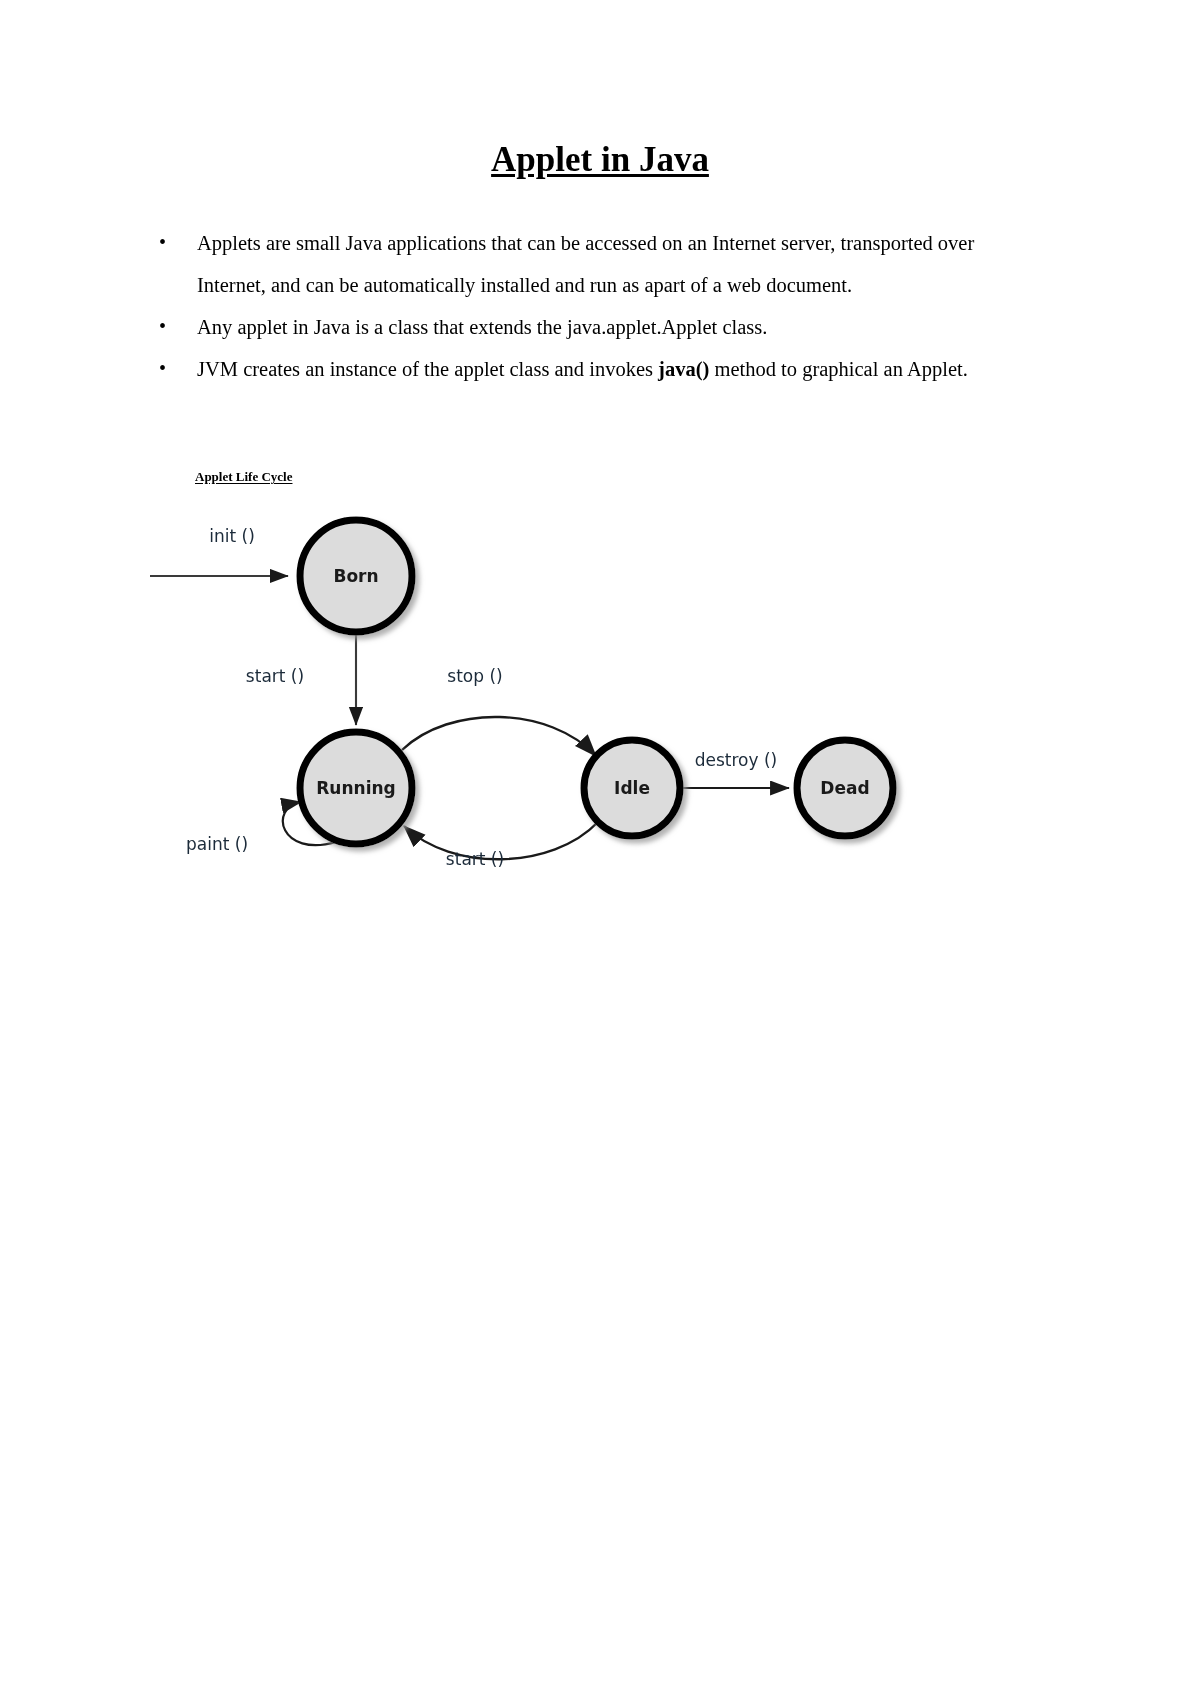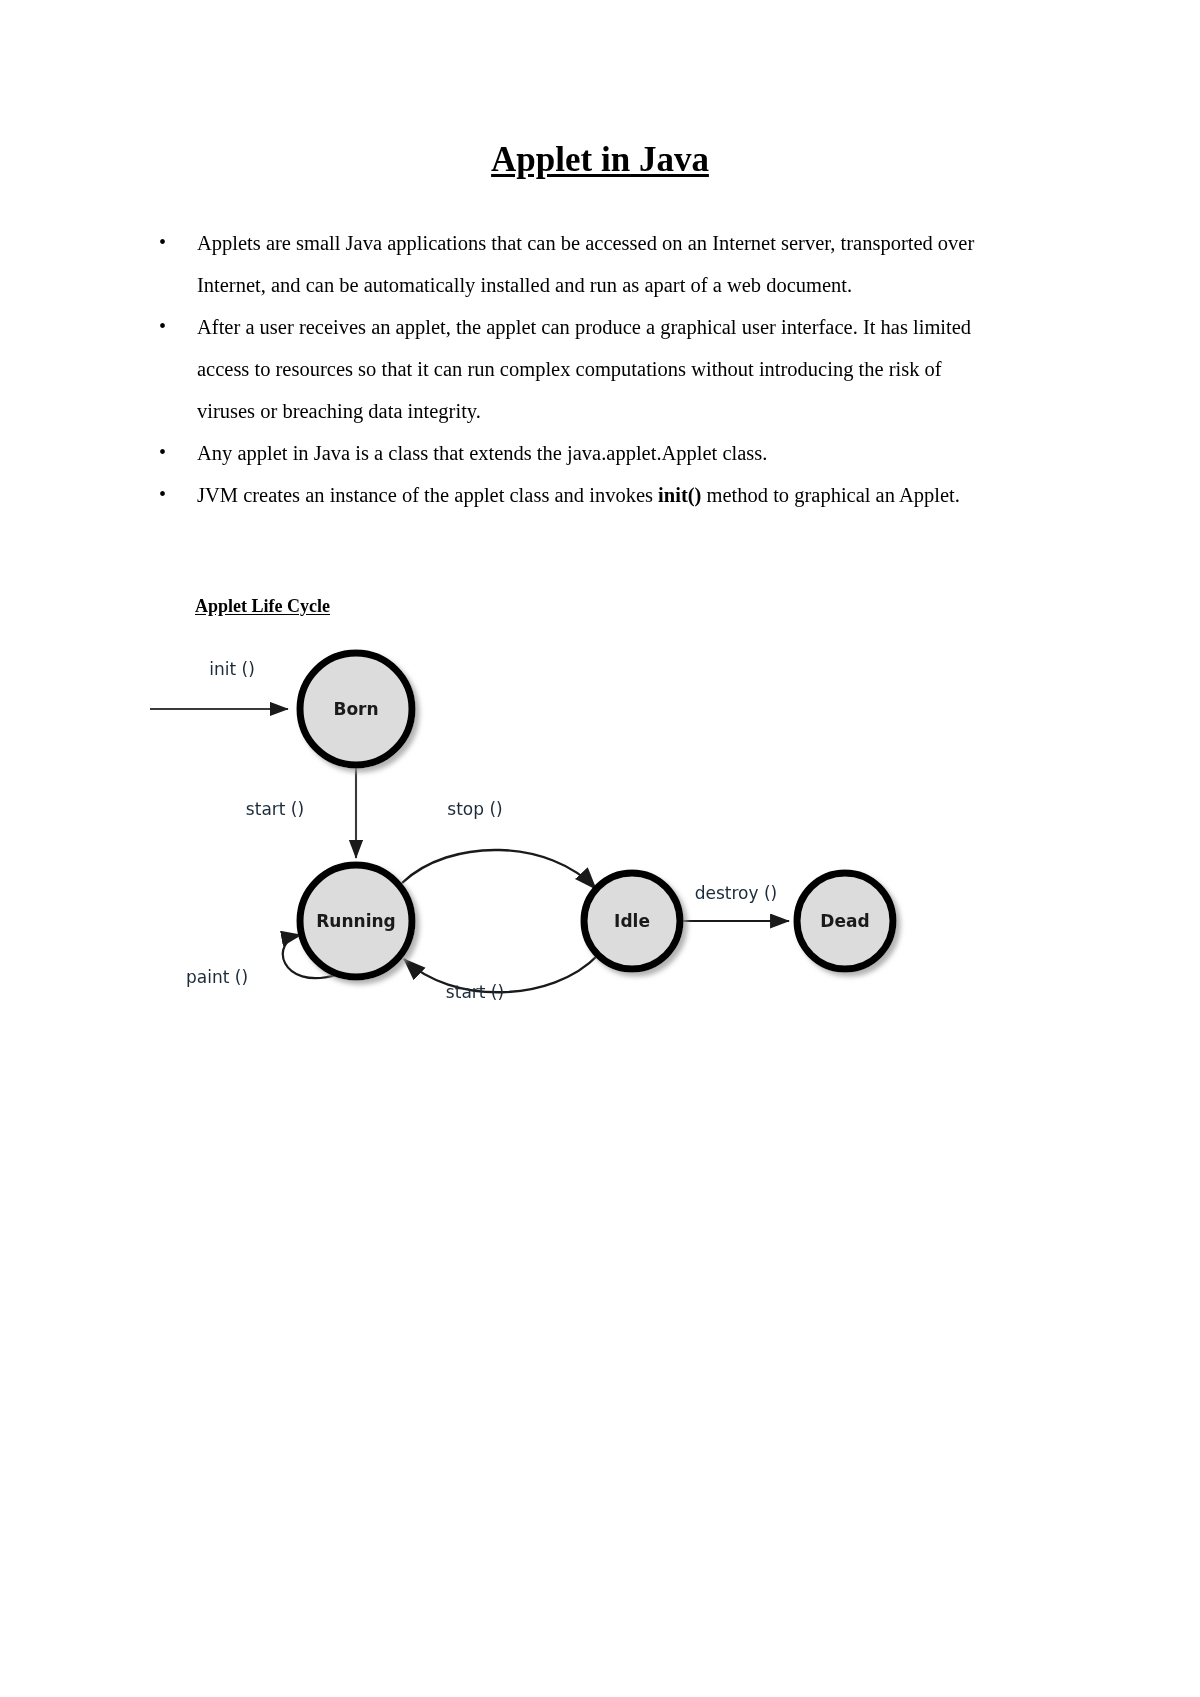--- a/index.html
+++ b/index.html
@@ -66,21 +66,21 @@
     line-height: 2.05;
   }
   .bullet-item b {
     font-weight: bold;
   }
 
   
   .section-heading {
     margin-left: 195px;
     margin-top: 78px;
-    font-size: 18px;
+    font-size: 13px;
     font-weight: bold;
     text-decoration: underline;
     text-underline-offset: 2px;
     line-height: 1.4;
   }
   .intro-line {
     margin-left: 128px;
     margin-top: 24px;
     font-size: 20.5px;
     line-height: 1.6;
@@ -113,23 +113,22 @@
 </head>
 <body>
 
 <div class="page">
   <div class="content">
 
     <h1 class="doc-title">Applet in Java</h1>
 
     <ul class="bullet-list">
       <li class="bullet-item"><span>Applets are small Java applications that can be accessed on an Internet server, transported over Internet, and can be automatically installed and run as apart of a web document.</span></li>
-      <li class="bullet-item"><span>After a user receives an applet, the applet can produce a graphical user interface. It has limited access to resources so that it can run complex computations without introducing the risk of viruses or breaching data integrity.</span></li>
       <li class="bullet-item"><span>Any applet in Java is a class that extends the java.applet.Applet class.</span></li>
-      <li class="bullet-item"><span>JVM creates an instance of the applet class and invokes </span><b>init()</b><span> method to graphical an Applet.</span></li>
+      <li class="bullet-item"><span>JVM creates an instance of the applet class and invokes </span><b>java()</b><span> method to graphical an Applet.</span></li>
     </ul>
 
     <div class="section-heading">Applet Life Cycle</div>
 
 
     <div class="diagram-wrap">
       <svg width="830" height="400" viewBox="0 0 830 400" xmlns="http://www.w3.org/2000/svg">
         <defs>
           <marker id="arrowSolid" markerWidth="10" markerHeight="10" refX="8.6" refY="3.4" orient="auto" markerUnits="strokeWidth">
             <path d="M0,0 L9,3.4 L0,6.8 z" fill="#1a1a1a"></path>

